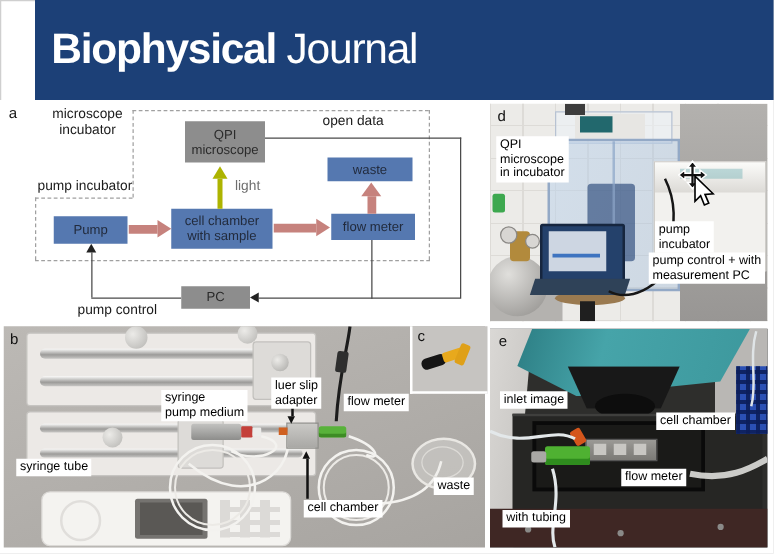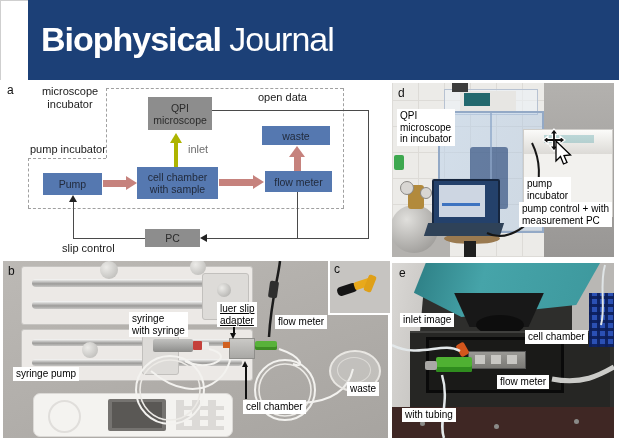--- a/index.html
+++ b/index.html
@@ -83,22 +83,22 @@
       <div class="tri" style="left:126px;top:96px;border-left:11px solid #c6827d;border-top:7.5px solid transparent;border-bottom:7.5px solid transparent;"></div>
       <div class="abody" style="left:219px;top:99px;width:34px;height:7px;"></div>
       <div class="tri" style="left:253px;top:95px;border-left:11px solid #c6827d;border-top:7.5px solid transparent;border-bottom:7.5px solid transparent;"></div>
       <div class="tri" style="left:289px;top:66px;border-bottom:11px solid #c6827d;border-left:8px solid transparent;border-right:8px solid transparent;"></div>
       <div class="abody" style="left:294px;top:77px;width:7px;height:14px;"></div>
 
       <div class="tri" style="left:170px;top:53px;border-bottom:10px solid #adb400;border-left:6.5px solid transparent;border-right:6.5px solid transparent;"></div>
       <div class="abody" style="left:174px;top:63px;width:4px;height:24px;background:#adb400;"></div>
 
       <div class="dtext" style="left:258px;top:11px;">open data</div>
-      <div class="dtext" style="left:188px;top:63px;color:#6e6e6e;">inlet</div>
-      <div class="dtext" style="left:62px;top:162px;">slip control</div>
+      <div class="dtext" style="left:188px;top:63px;color:#6e6e6e;">light</div>
+      <div class="dtext" style="left:62px;top:162px;">pump control</div>
     </div>
 
     <div class="panel" style="left:3px;top:181px;width:385px;height:177px;background:linear-gradient(160deg,#bcb9b5,#a7a4a0);">
       <span class="plabel" style="left:5px;top:3px;">b</span>
 
       <div class="shape" style="left:18px;top:5px;width:230px;height:57px;background:#ece9e6;border:1px solid #c6c4c1;border-radius:3px;">
         <div class="shape" style="left:10px;top:12px;width:210px;height:8px;border-radius:4px;background:linear-gradient(#fafaf9,#9c9b99 60%,#c7c6c4);"></div>
         <div class="shape" style="left:10px;top:34px;width:210px;height:8px;border-radius:4px;background:linear-gradient(#fafaf9,#9c9b99 60%,#c7c6c4);"></div>
         <div class="shape" style="left:78px;top:-6px;width:18px;height:18px;border-radius:50%;background:radial-gradient(circle at 35% 35%,#ecebe8,#b5b4b1);"></div>
         <div class="shape" style="left:168px;top:-8px;width:16px;height:16px;border-radius:50%;background:radial-gradient(circle at 35% 35%,#ecebe8,#b5b4b1);"></div>
@@ -144,25 +144,25 @@
 
       <div class="shape" style="left:326px;top:89px;width:48px;height:38px;border:2px solid #e9e7e3;border-radius:50%;background:rgba(235,235,232,0.35);"></div>
       <div class="shape" style="left:334px;top:96px;width:32px;height:24px;border:1px solid #dddbd7;border-radius:50%;"></div>
 
       <div class="ln" style="left:230px;top:64px;width:1.5px;height:8px;background:#111;"></div>
       <div class="tri" style="left:227px;top:72px;border-top:6px solid #111;border-left:3.5px solid transparent;border-right:3.5px solid transparent;"></div>
       <div class="tri" style="left:239px;top:100px;border-bottom:6px solid #111;border-left:3.5px solid transparent;border-right:3.5px solid transparent;"></div>
       <div class="ln" style="left:242px;top:106px;width:1.5px;height:32px;background:#111;"></div>
 
       <div class="photo-label" style="left:126px;top:51px;">syringe
-with syringe</div>
-      <div class="photo-label" style="left:214px;top:41px;text-decoration:underline;">luer slip
+pump medium</div>
+      <div class="photo-label" style="left:214px;top:41px;">luer slip
 adapter</div>
       <div class="photo-label" style="left:272px;top:54px;">flow meter</div>
-      <div class="photo-label" style="left:10px;top:106px;">syringe pump</div>
+      <div class="photo-label" style="left:10px;top:106px;">syringe tube</div>
       <div class="photo-label" style="left:240px;top:139px;">cell chamber</div>
       <div class="photo-label" style="left:344px;top:121px;">waste</div>
     </div>
 
     <div class="panel" style="left:328px;top:181px;width:60px;height:52px;background:#c6c4c1;border-left:2px solid #fff;border-bottom:2px solid #fff;z-index:6;">
       <span class="plabel" style="left:4px;top:1px;">c</span>
       <div class="shape" style="left:7px;top:24px;width:20px;height:9px;background:#151515;border-radius:4px;transform:rotate(-18deg);"></div>
       <div class="shape" style="left:24px;top:19px;width:17px;height:8px;background:#e8a91c;border-radius:2px;transform:rotate(-18deg);"></div>
       <div class="shape" style="left:36px;top:14px;width:8px;height:17px;background:#dfa018;border-radius:2px;transform:rotate(22deg);"></div>
     </div>

